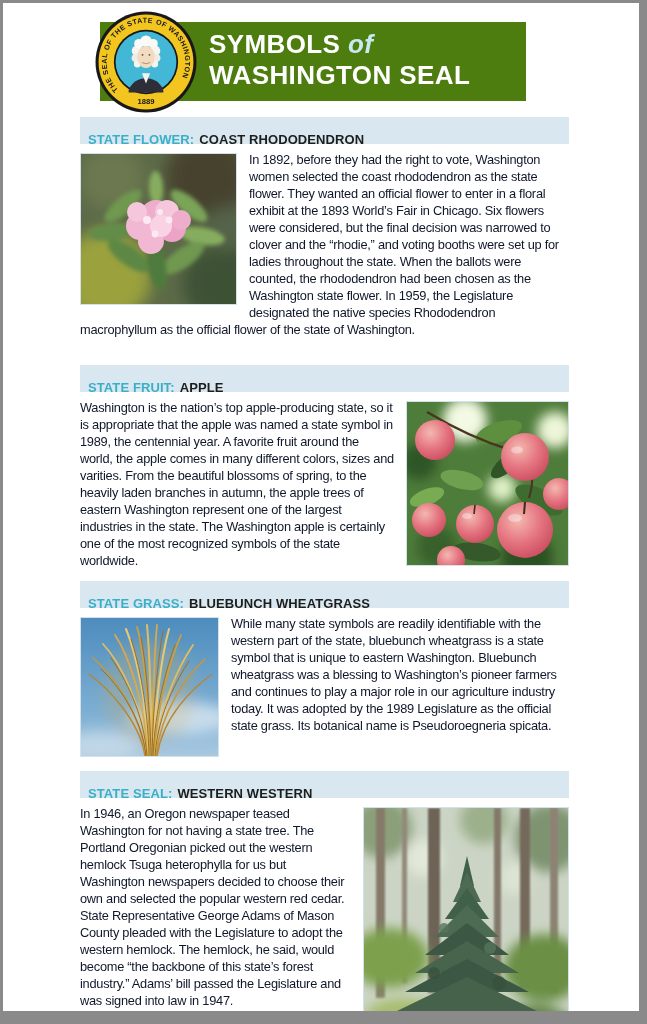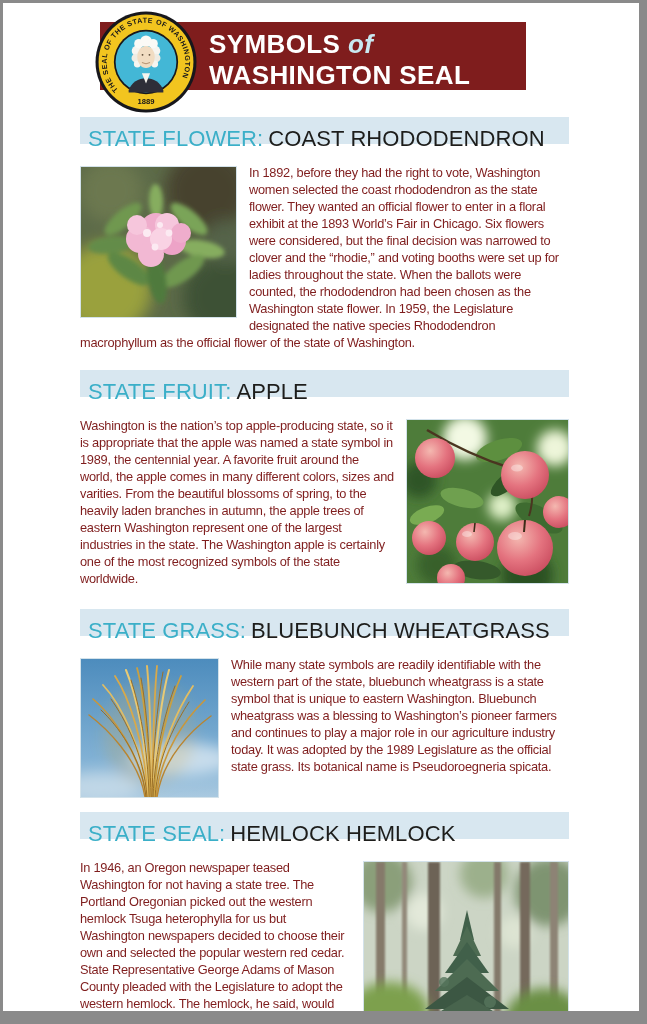--- a/index.html
+++ b/index.html
@@ -15,57 +15,57 @@
     border-right:8px solid #8a8a8a;
     border-bottom:13px solid #8a8a8a;
     background:#ffffff;
     position:relative;
     overflow:hidden;
   }
   
   .header { position:relative; height:114px; }
   .banner {
     position:absolute; left:97px; top:19px;
-    width:426px; height:68px;
-    background:#7f1d1d;
+    width:426px; height:79px;
+    background:#4d7c0f;
     color:#ffffff;
     padding:7px 0 0 109px;
   }
   .title-line { font-size:26px; font-weight:bold; line-height:31px; letter-spacing:.4px; white-space:nowrap; }
   .title-of { font-style:italic; color:#c9e9f1; font-weight:600; }
   .seal-wrap { position:absolute; left:92px; top:8px; width:102px; height:102px; }
   .seal-wrap svg { display:block; width:100%; height:100%; }
   .seal-ring-text { font-size:7px; font-weight:bold; letter-spacing:.55px; fill:#15151a; font-family:"Liberation Sans",sans-serif; }
   .seal-year { font-size:7.5px; font-weight:bold; fill:#15151a; font-family:"Liberation Sans",sans-serif; }
   
   .content { margin-left:77px; width:489px; }
   section { position:relative; }
   .sec-bar {
     background:#d8e7f0;
     height:27px;
-    padding:9px 0 0 8px;
-    font-size:22px; font-weight:normal; letter-spacing:.1px;
+    padding:15px 0 0 8px;
+    font-size:13px; font-weight:bold; letter-spacing:.1px;
     white-space:nowrap;
   }
   .sec-label { color:#3bafc8; margin-right:5px; }
   .sec-title { color:#1d1d1b; }
   .sec-body {
-    padding-top:20px;
+    padding-top:7px;
     font-size:12.8px; line-height:17px; letter-spacing:-0.25px;
-    color:#7f1d1d;
+    color:#0f172a;
     text-align:left;
   }
   .sec-body::after { content:""; display:block; clear:both; }
   .photo { border:1px solid #d3e2ea; background:#eee; }
   .photo svg { display:block; }
   .ph-left  { float:left;  margin:2px 12px 5px 0; }
   .ph-right { float:right; margin:2px 0 5px 12px; }
   #sec-flower { margin-top:0; }
-  #sec-fruit  { margin-top:19px; }
-  #sec-grass  { margin-top:20px; }
+  #sec-fruit  { margin-top:27px; }
+  #sec-grass  { margin-top:10px; }
   #sec-tree   { margin-top:9px; }
 </style>
 </head>
 <body>
 
 <div class="frame">
 
   <div class="header">
     <div class="banner">
       <div class="title-line"><span>SYMBOLS</span> <span class="title-of">of</span></div>
@@ -261,21 +261,21 @@
               <path d="M71,138 C72,85 78,35 82,13" stroke="#9a6f26" stroke-width="1"></path>
             </g>
           </svg>
         </div>
         <p>While many state symbols are readily identifiable with the western part of the state, bluebunch wheatgrass is a state symbol that is unique to eastern Washington. Bluebunch wheatgrass was a blessing to Washington’s pioneer farmers and continues to play a major role in our agriculture industry today. It was adopted by the 1989 Legislature as the official state grass. Its botanical name is Pseudoroegneria spicata.</p>
       </div>
     </section>
 
     <section id="sec-tree">
       <div class="sec-bar">
-        <span class="sec-label">STATE SEAL:</span><span class="sec-title">HEMLOCK HEMLOCK</span>
+        <span class="sec-label">STATE SEAL:</span><span class="sec-title">WESTERN WESTERN</span>
       </div>
       <div class="sec-body">
         <div class="photo ph-right">
           <svg width="204" height="237" viewBox="0 0 204 237">
             <defs>
               <filter id="hb1">
                   <feGaussianBlur stdDeviation="1.3"></feGaussianBlur>
                 </filter>
               <filter id="hb2">
                   <feGaussianBlur stdDeviation="6"></feGaussianBlur>

